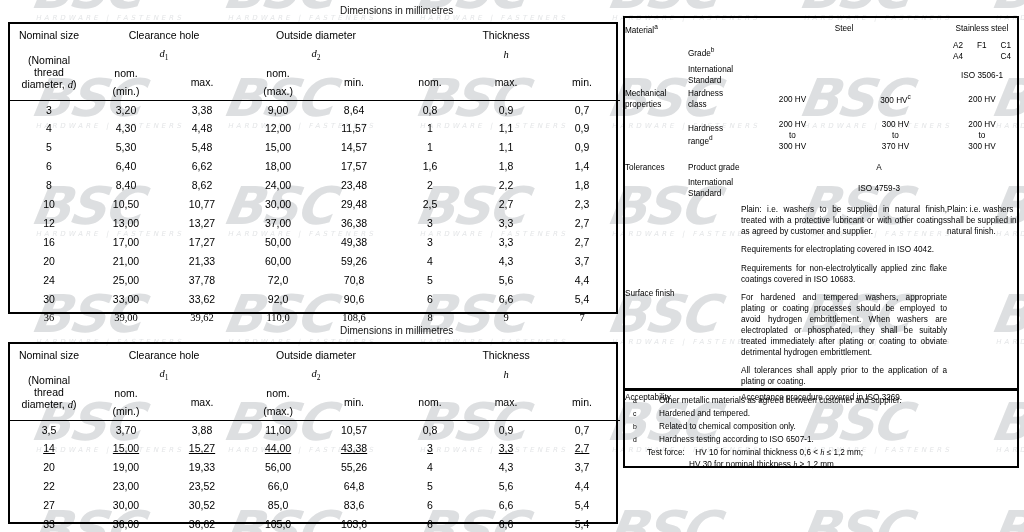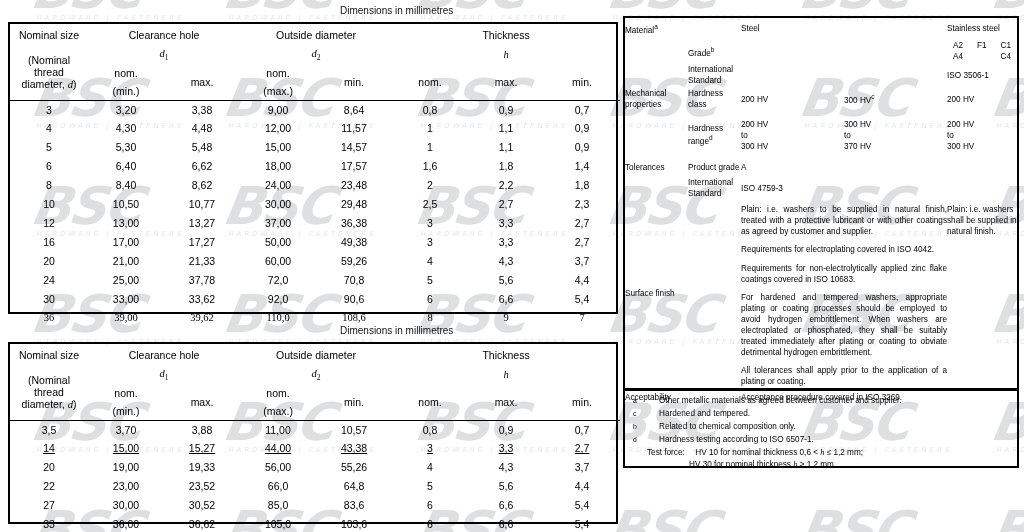--- a/index.html
+++ b/index.html
@@ -125,21 +125,21 @@
     color: #000;
     padding: 2px 4px;
     vertical-align: middle;
   }
   .spec-cat {
     font-weight: bold;
     font-size: 8.4px;
     vertical-align: middle !important;
   }
   .spec-sub { font-size: 8.2px; }
-  .ctr { text-align: left; }
+  .ctr { text-align: center; }
   .just { text-align: justify; }
   .br { border-right: 1px solid #4a4a4a; }
   .bt { border-top: 1px solid #4a4a4a; }
   sup.fn {
     font-size: 6.5px;
     vertical-align: super;
   }
   .para { margin: 0 0 7px 0; }
   .para:last-child { margin-bottom: 0; }
   .gradegrid {

